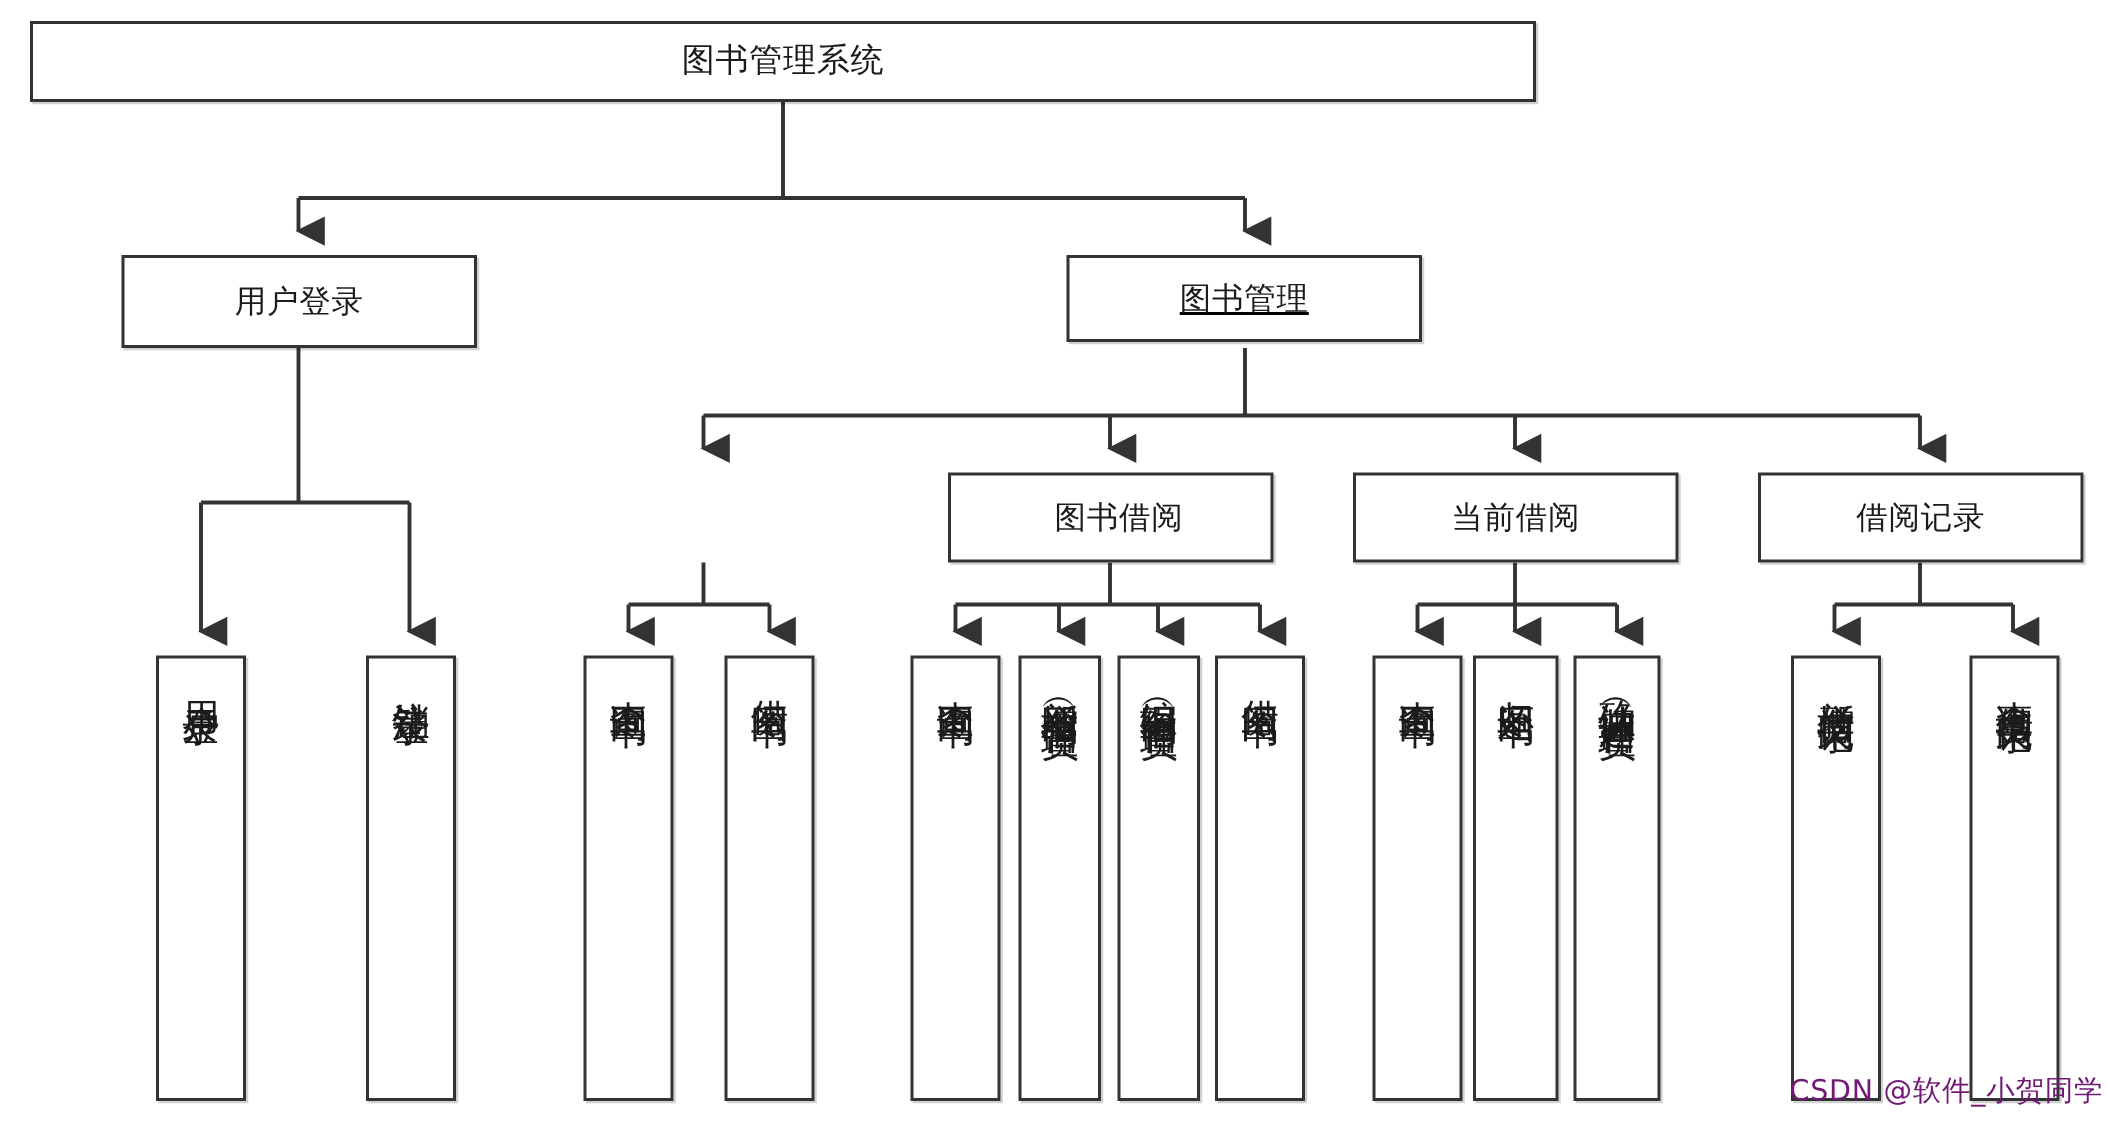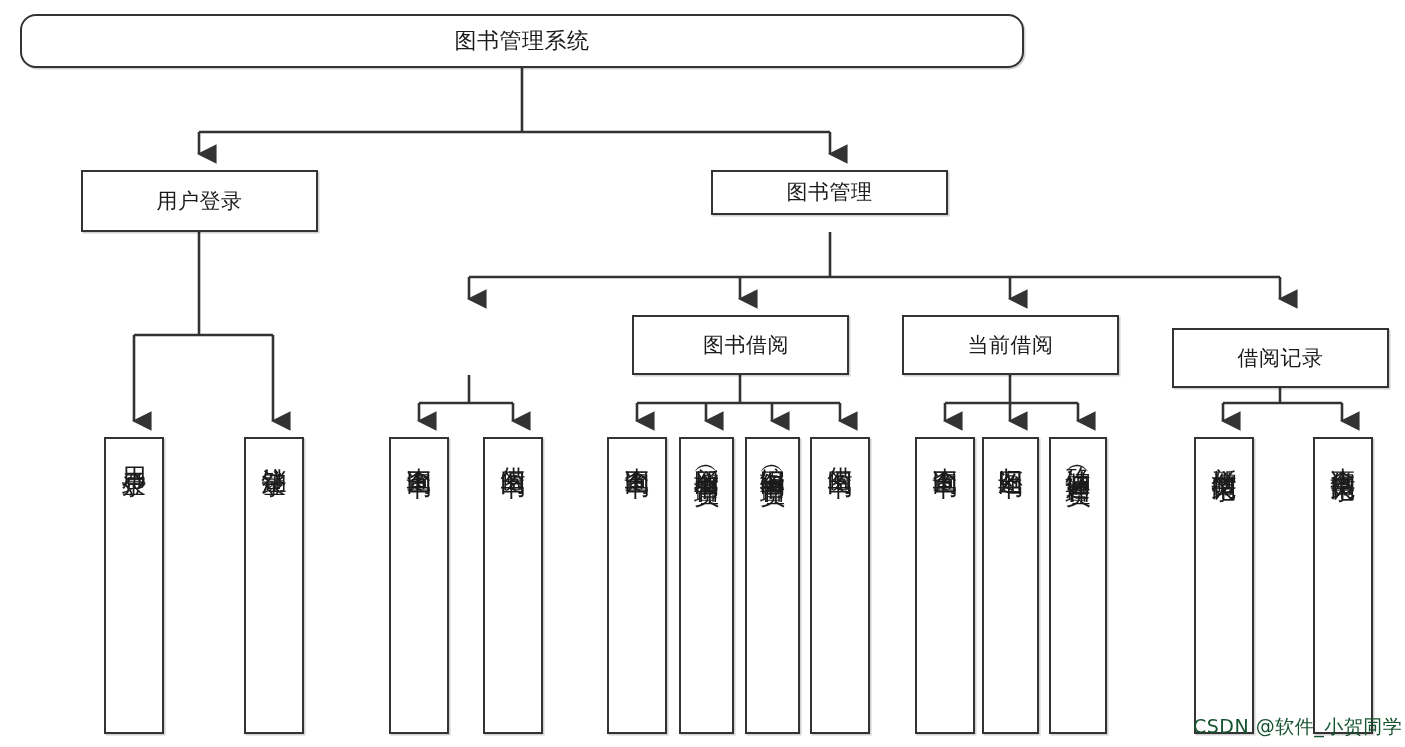--- a/index.html
+++ b/index.html
@@ -53,21 +53,21 @@
   }
   .node.vert .label {
     writing-mode: vertical-rl;
     text-orientation: upright;
     font-size: 25px;
     letter-spacing: 2.5px;
     line-height: 1;
   }
   .watermark {
     position: absolute;
-    color: #14532d;
+    color: #701a75;
     font-size: 19px;
     letter-spacing: 0.5px;
     white-space: nowrap;
     user-select: none;
   }
 </style>
 </head>
 <body>
 
 <div id="stage">
@@ -117,38 +117,38 @@
       <path d="M 1010 403 L 1010 421" marker-end="url(#arrow)"></path>
       <path d="M 1078 403 L 1078 421" marker-end="url(#arrow)"></path>
 
       <path d="M 1280 375 L 1280 403"></path>
       <path d="M 1223 403 L 1342 403"></path>
       <path d="M 1223 403 L 1223 421" marker-end="url(#arrow)"></path>
       <path d="M 1342 403 L 1342 421" marker-end="url(#arrow)"></path>
     </g>
   </svg>
 
-  <div class="node horiz root" style="left:20px; top:14px; width:1004px; height:54px;border-radius:16px;">
+  <div class="node horiz root" style="left:20px; top:14px; width:1004px; height:54px;">
     <span class="label">图书管理系统</span>
   </div>
 
   <div class="node horiz" style="left:81px; top:170px; width:237px; height:62px;">
     <span class="label">用户登录</span>
   </div>
-  <div class="node horiz" style="left:711px; top:170px; width:237px; height:45px;">
+  <div class="node horiz" style="left:711px; top:170px; width:237px; height:58px;text-decoration:underline;">
     <span class="label">图书管理</span>
   </div>
 
   <div class="node horiz" style="left:632px; top:315px; width:217px; height:60px;padding-left:11px;">
     <span class="label">图书借阅</span>
   </div>
   <div class="node horiz" style="left:902px; top:315px; width:217px; height:60px;">
     <span class="label">当前借阅</span>
   </div>
-  <div class="node horiz" style="left:1172px; top:328px; width:217px; height:60px;">
+  <div class="node horiz" style="left:1172px; top:315px; width:217px; height:60px;">
     <span class="label">借阅记录</span>
   </div>
 
   <div class="node vert" style="left:104px; top:437px; width:60px; height:297px;">
     <span class="label">用户登录</span>
   </div>
   <div class="node vert" style="left:244px; top:437px; width:60px; height:297px;">
     <span class="label">注销登录</span>
   </div>
 

